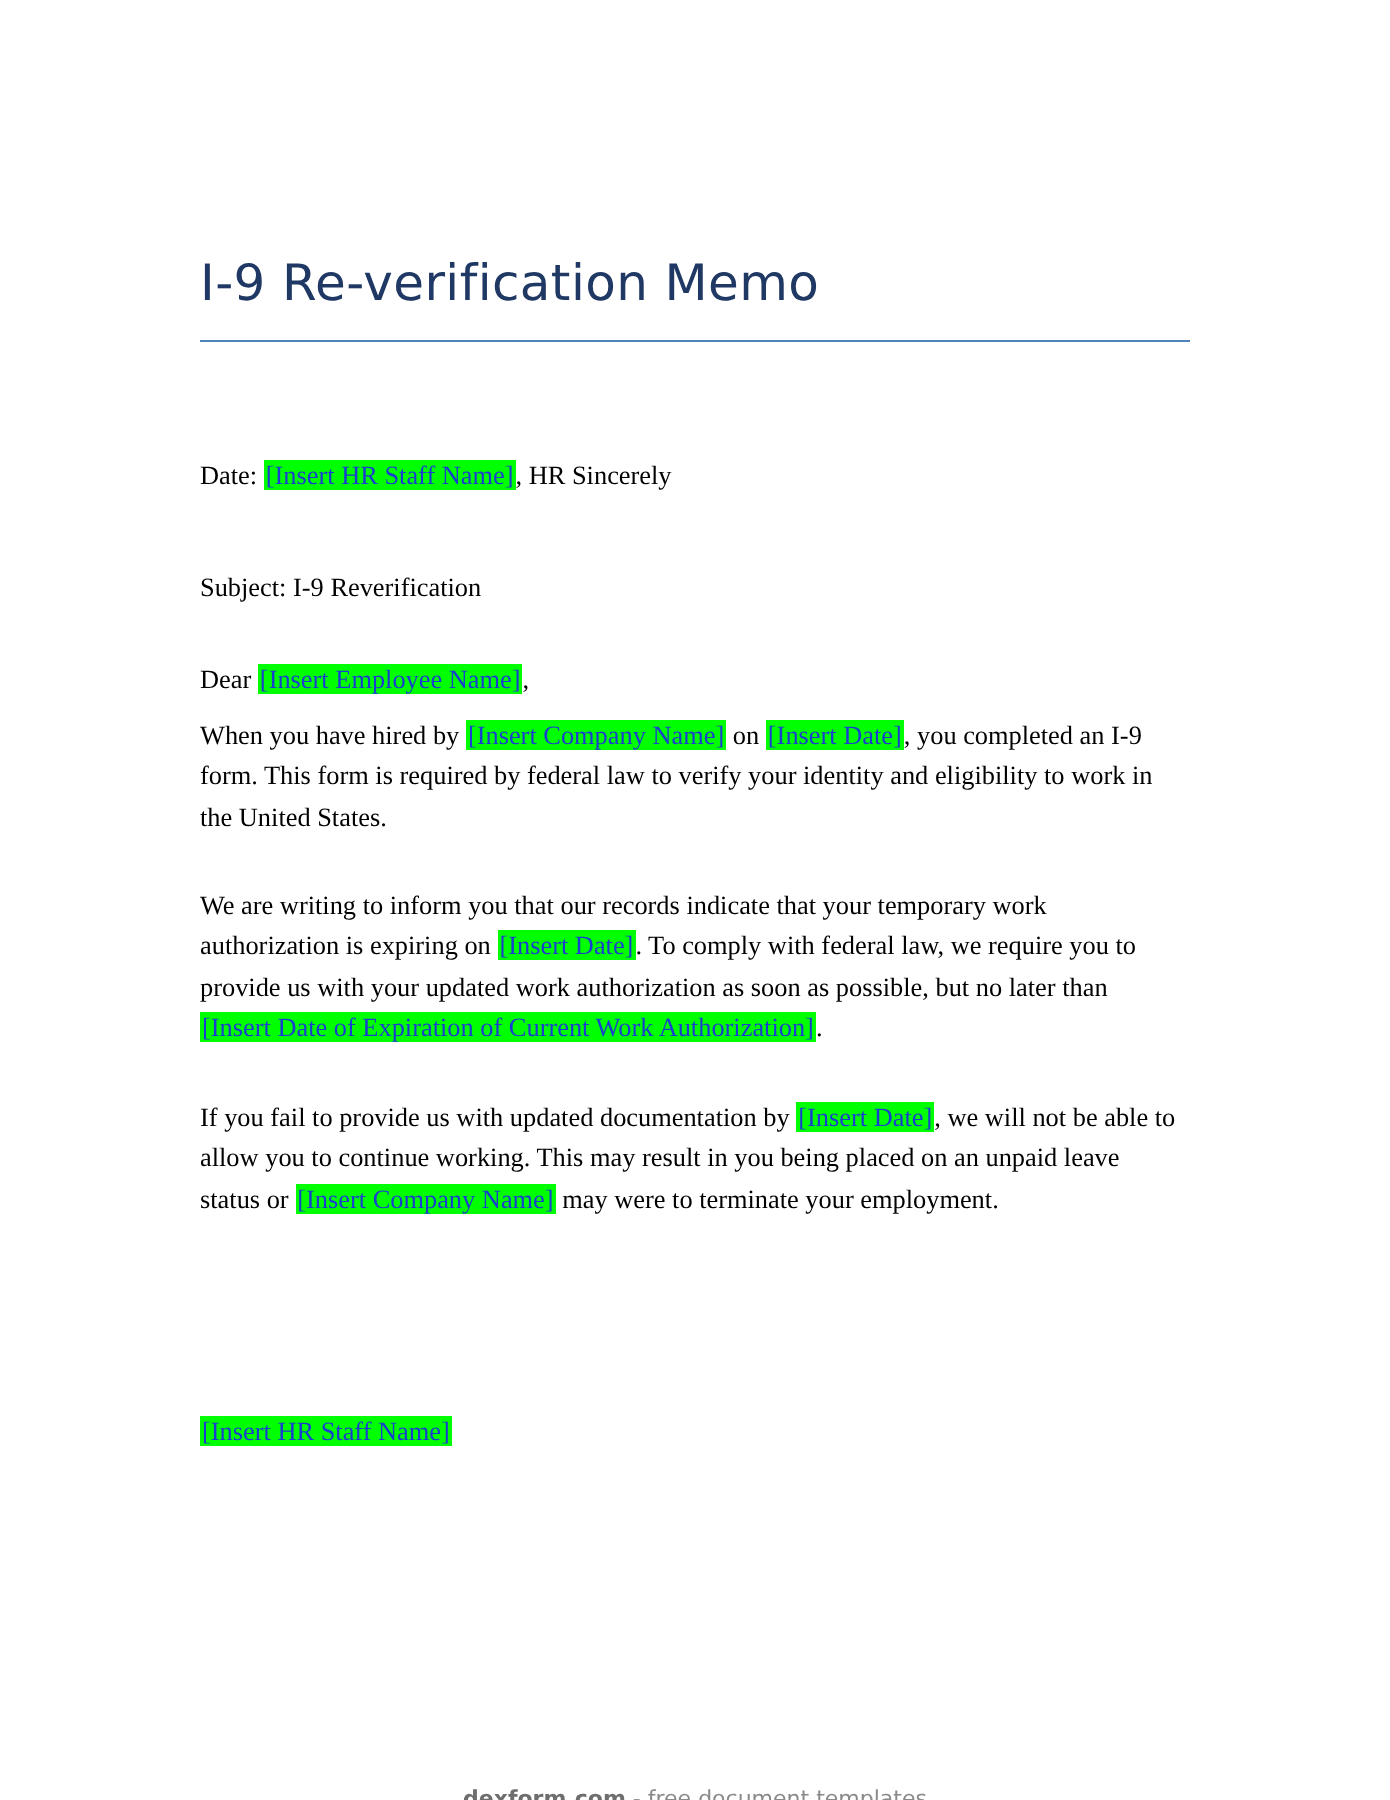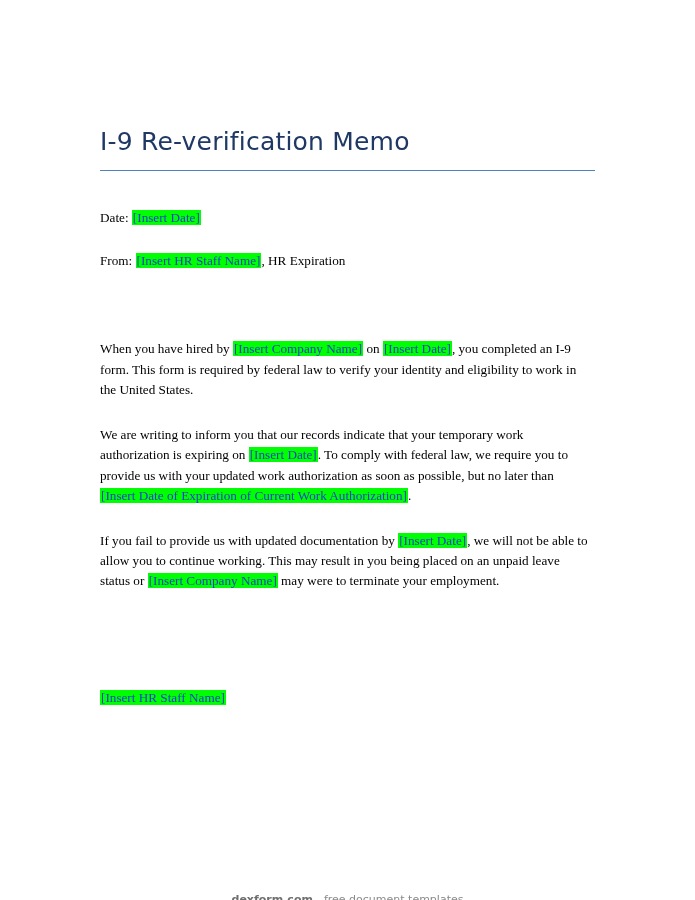--- a/index.html
+++ b/index.html
@@ -91,38 +91,39 @@
 </head>
 <body>
 
 <div class="page">
 
   <div class="doc-title">I-9 Re-verification Memo</div>
   <div class="title-rule"></div>
 
   <div class="body-block">
 
-    <div class="meta-line">
-      <span>Date: </span><span class="hl">[Insert Date]</span>
-    </div>
 
     <div class="sp-10"></div>
 
 
     <div class="sp-10"></div>
 
     <div class="meta-line">
-      <span>From: </span><span class="hl">[Insert HR Staff Name]</span><span>, HR Expiration</span>
+      <span>Date: </span><span class="hl">[Insert HR Staff Name]</span><span>, HR Sincerely</span>
     </div>
 
     <div class="sp-34"></div>
 
+    <div class="para">Subject: I-9 Reverification</div>
 
     <div class="sp-26"></div>
 
+    <div class="para">
+      <span>Dear </span><span class="hl">[Insert Employee Name]</span><span>,</span>
+    </div>
 
     <div class="sp-7"></div>
 
     <div class="para">
       <span>When you have hired by </span><span class="hl">[Insert Company Name]</span><span> on </span><span class="hl">[Insert Date]</span><span>, you completed an I-9 form. This form is required by federal law to verify your identity and eligibility to work in the United States.</span>
     </div>
 
     <div class="sp-24"></div>
 
     <div class="para">

